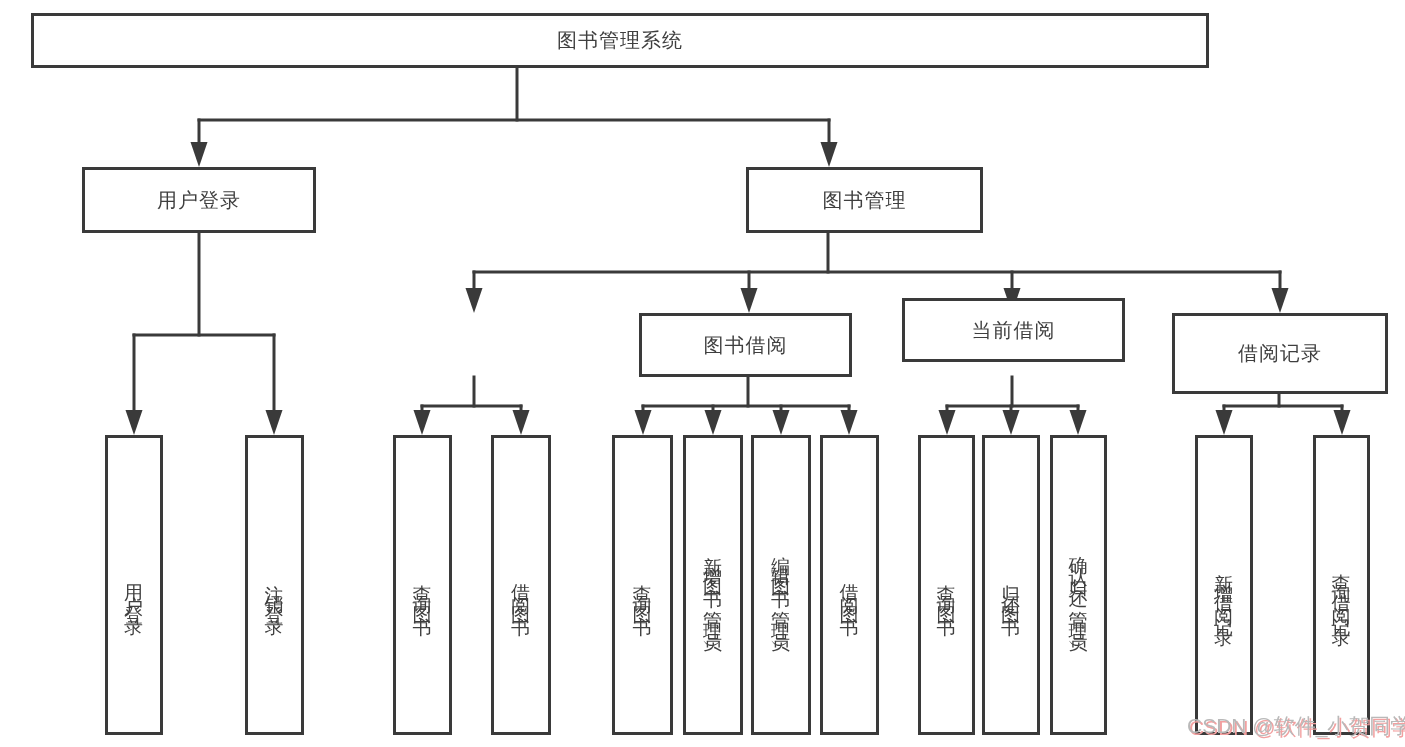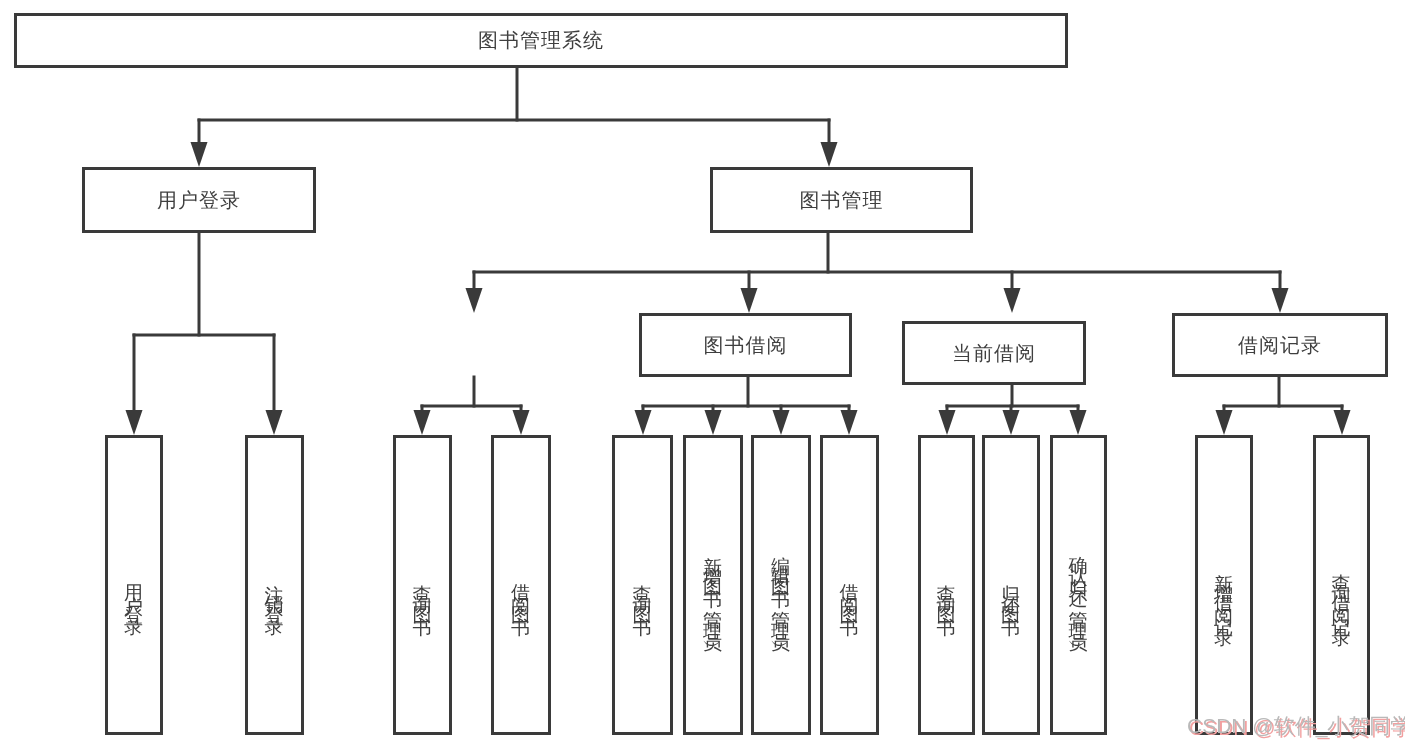--- a/index.html
+++ b/index.html
@@ -49,27 +49,27 @@
   .vtext{
     writing-mode:vertical-rl;
     text-orientation:mixed;
     font-size:19px;
     letter-spacing:11px;
     margin-bottom:-11px;
     line-height:1;
     white-space:nowrap;
   }
   
-  .p-root{left:14px;top:13px;width:1054px;height:55px}
+  .p-root{left:31px;top:13px;width:1178px;height:55px}
   .p-l2a{left:82px;top:167px;width:234px;height:66px}
-  .p-l2b{left:710px;top:167px;width:263px;height:66px}
+  .p-l2b{left:746px;top:167px;width:237px;height:66px}
   .p-l3a{left:363px;top:313px;width:223px;height:64px}
   .p-l3b{left:639px;top:313px;width:213px;height:64px}
-  .p-l3c{left:902px;top:321px;width:184px;height:64px}
-  .p-l3d{left:1172px;top:313px;width:216px;height:64px}
+  .p-l3c{left:902px;top:298px;width:223px;height:64px}
+  .p-l3d{left:1172px;top:313px;width:216px;height:81px}
   .p-v1{left:105px;top:435px;width:58px;height:300px}
   .p-v2{left:245px;top:435px;width:59px;height:300px}
   .p-v3{left:393px;top:435px;width:59px;height:300px}
   .p-v4{left:491px;top:435px;width:60px;height:300px}
   .p-v5{left:612px;top:435px;width:61px;height:300px}
   .p-v6{left:683px;top:435px;width:60px;height:300px}
   .p-v7{left:751px;top:435px;width:60px;height:300px}
   .p-v8{left:820px;top:435px;width:59px;height:300px}
   .p-v9{left:918px;top:435px;width:57px;height:300px}
   .p-v10{left:982px;top:435px;width:58px;height:300px}

